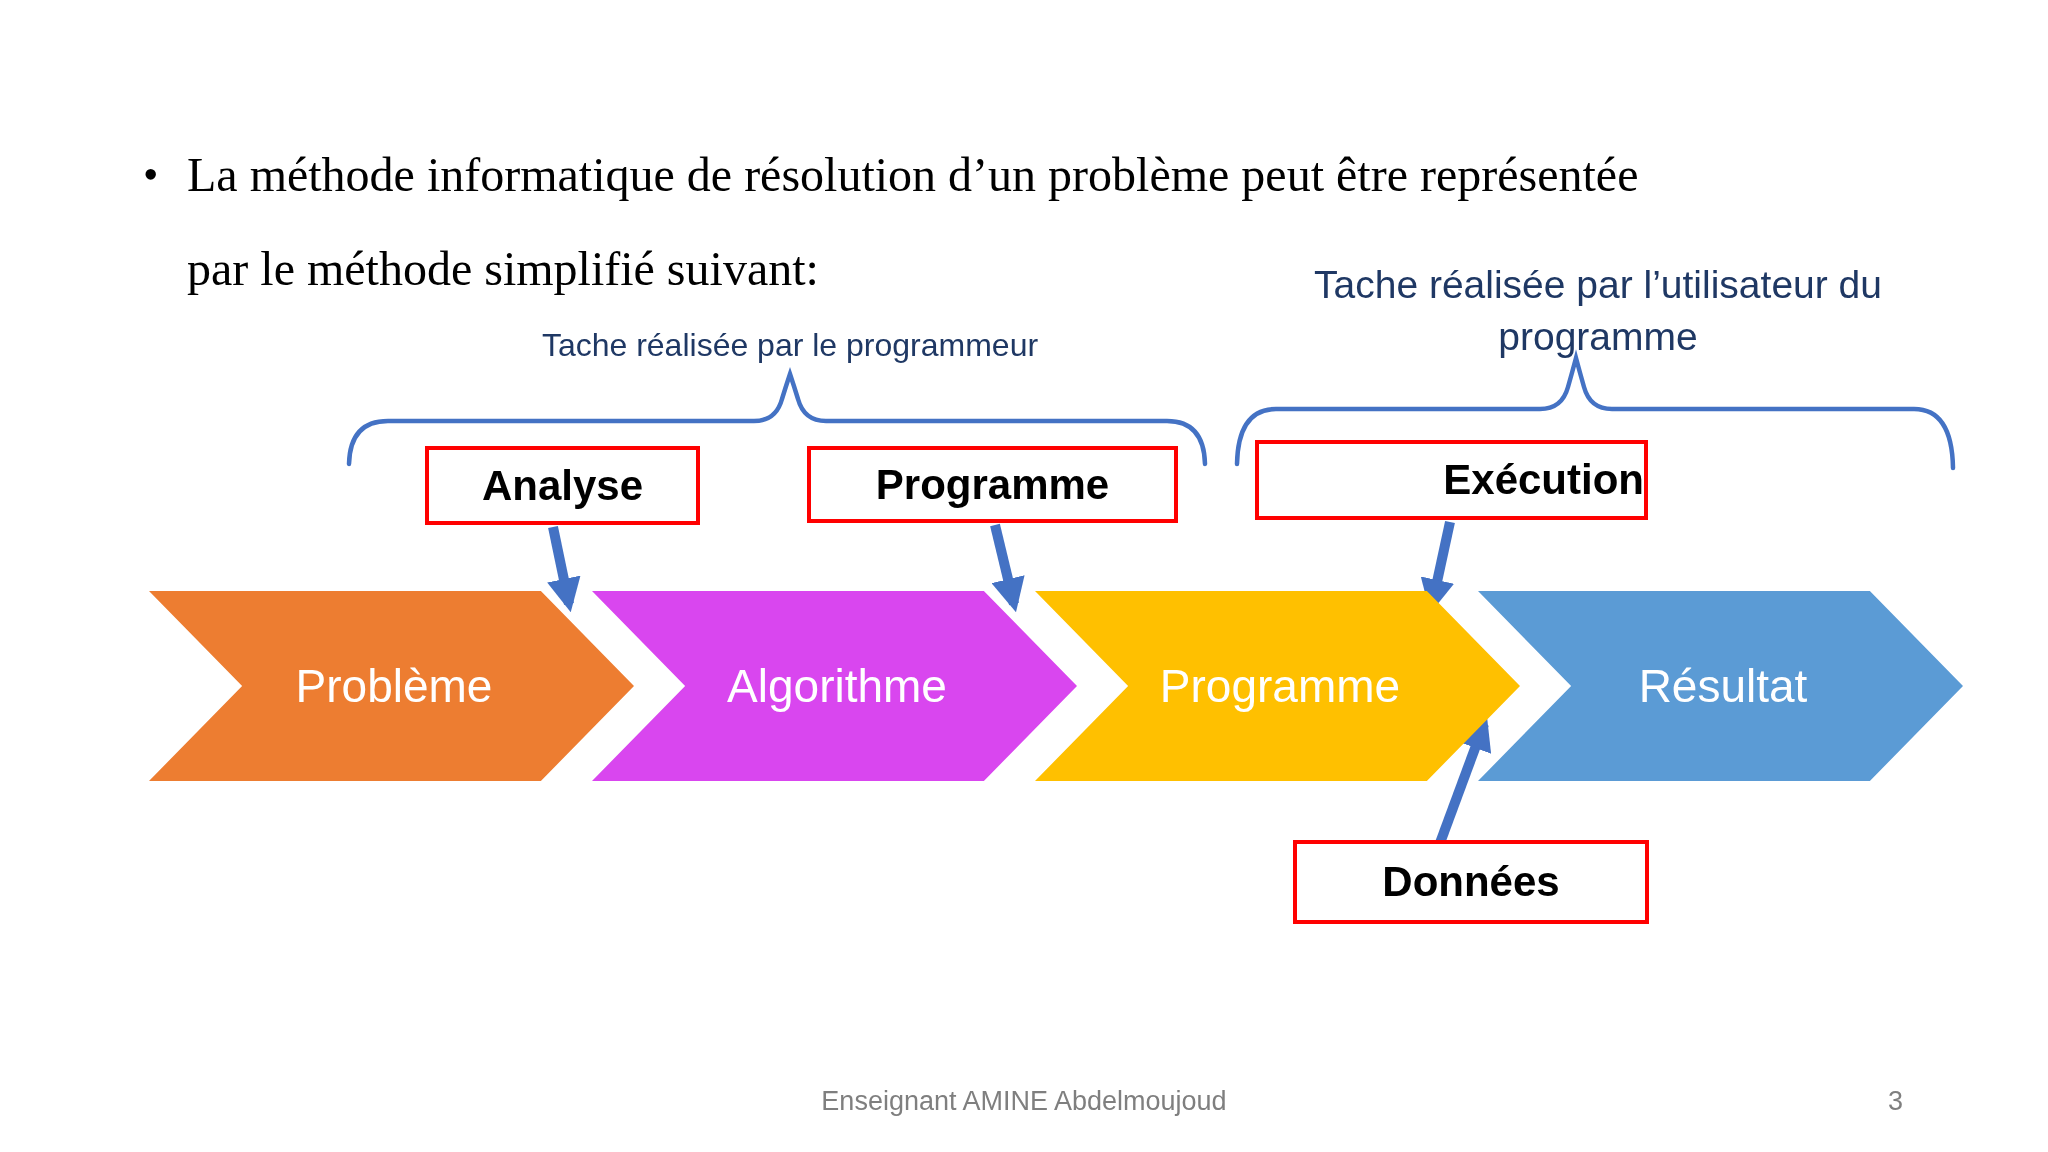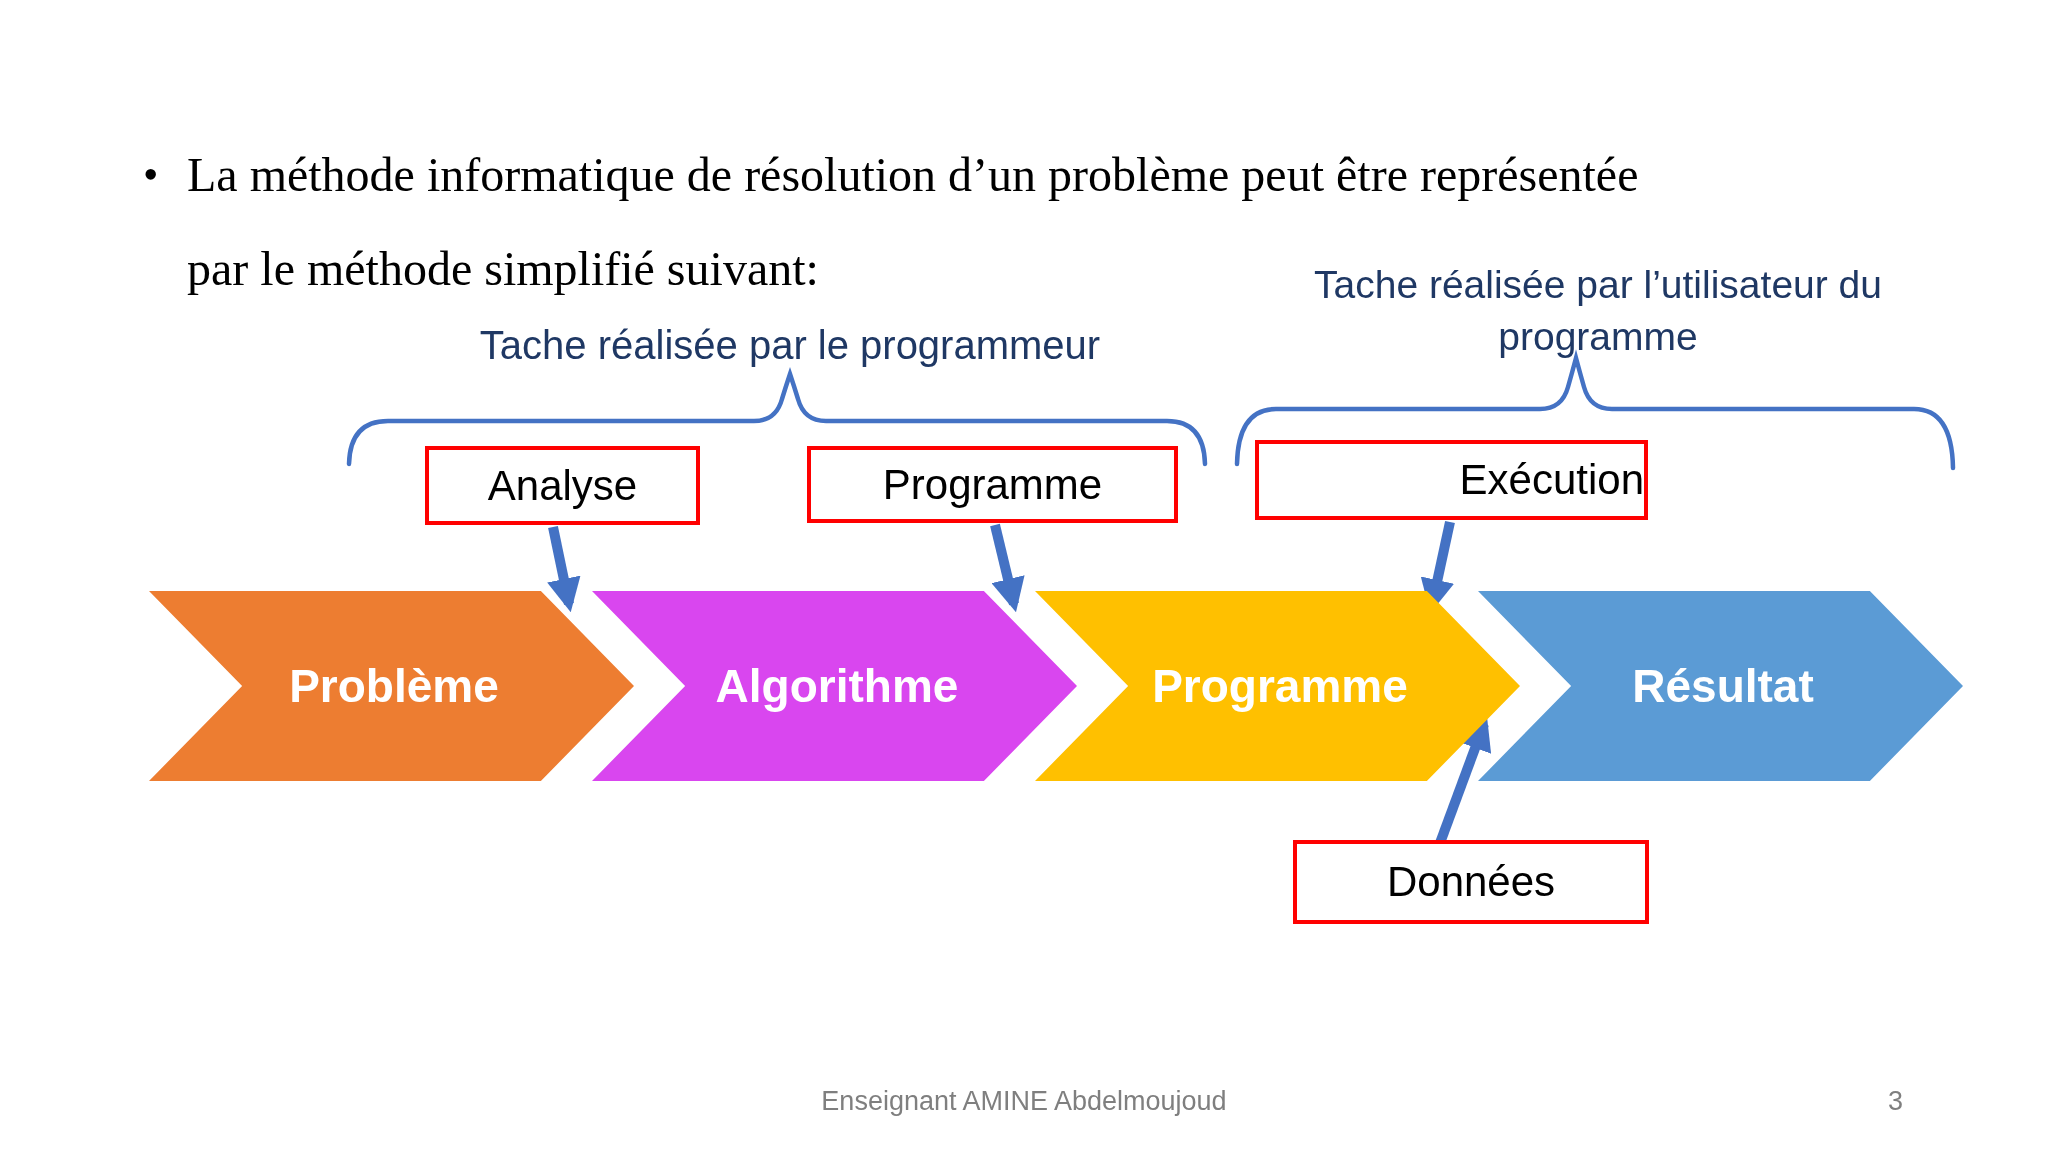--- a/index.html
+++ b/index.html
@@ -20,49 +20,49 @@
   .bullet-glyph{width:44px;font-size:44px;line-height:94px;}
   .bullet-lines{flex:1;}
   .bullet-lines .line{height:94px;line-height:94px;white-space:nowrap;}
   
   .brace-label{
     position:absolute;
     color:var(--navy);
     font-weight:normal;
     text-align:center;
   }
-  .label-left{left:390px;top:325px;width:800px;font-size:40px;line-height:40px;}
+  .label-left{left:390px;top:325px;width:800px;font-size:32px;line-height:40px;}
   .label-right{left:1290px;top:259px;width:616px;font-size:39px;line-height:52px;}
   
   .overlay{position:absolute;left:0;top:0;width:2048px;height:1152px;pointer-events:none;}
   .brace{fill:none;stroke:var(--connector);stroke-width:4.5;stroke-linecap:round;}
   .arrow{fill:none;stroke:var(--connector);stroke-width:10;stroke-linecap:butt;}
   .arrowhead{fill:var(--connector);}
   
   .callout{
     position:absolute;
     background:#fff;
     border:4px solid var(--red);
     display:flex;align-items:center;justify-content:center;
-    font-weight:normal;font-size:42px;color:#000;
+    font-weight:bold;font-size:42px;color:#000;
     box-sizing:border-box;
   }
   .box-analyse{left:425px;top:446px;width:275px;height:79px;}
   .box-traduction{left:807px;top:446px;width:371px;height:77px;}
   .box-execution{left:1255px;top:440px;width:393px;height:80px;justify-content:flex-end;}
   .box-donnees{left:1293px;top:840px;width:356px;height:84px;}
   
   .chevron{
     position:absolute;top:591px;width:485px;height:190px;
     clip-path:polygon(0% 0%, 80.8% 0%, 100% 50%, 80.8% 100%, 0% 100%, 19.2% 50%);
   }
   .chevron .chev-label{
     position:absolute;top:50%;left:245px;
     transform:translate(-50%,-50%);
-    color:#fff;font-size:46px;font-weight:700;white-space:nowrap;
+    color:#fff;font-size:46px;font-weight:400;white-space:nowrap;
   }
   .chev-1{left:149px;}
   .chev-2{left:592px;}
   .chev-3{left:1035px;}
   .chev-4{left:1478px;}
   
   .footer-author{
     position:absolute;left:0;top:1086px;width:2048px;
     text-align:center;font-size:27px;color:var(--footer-gray);
   }

